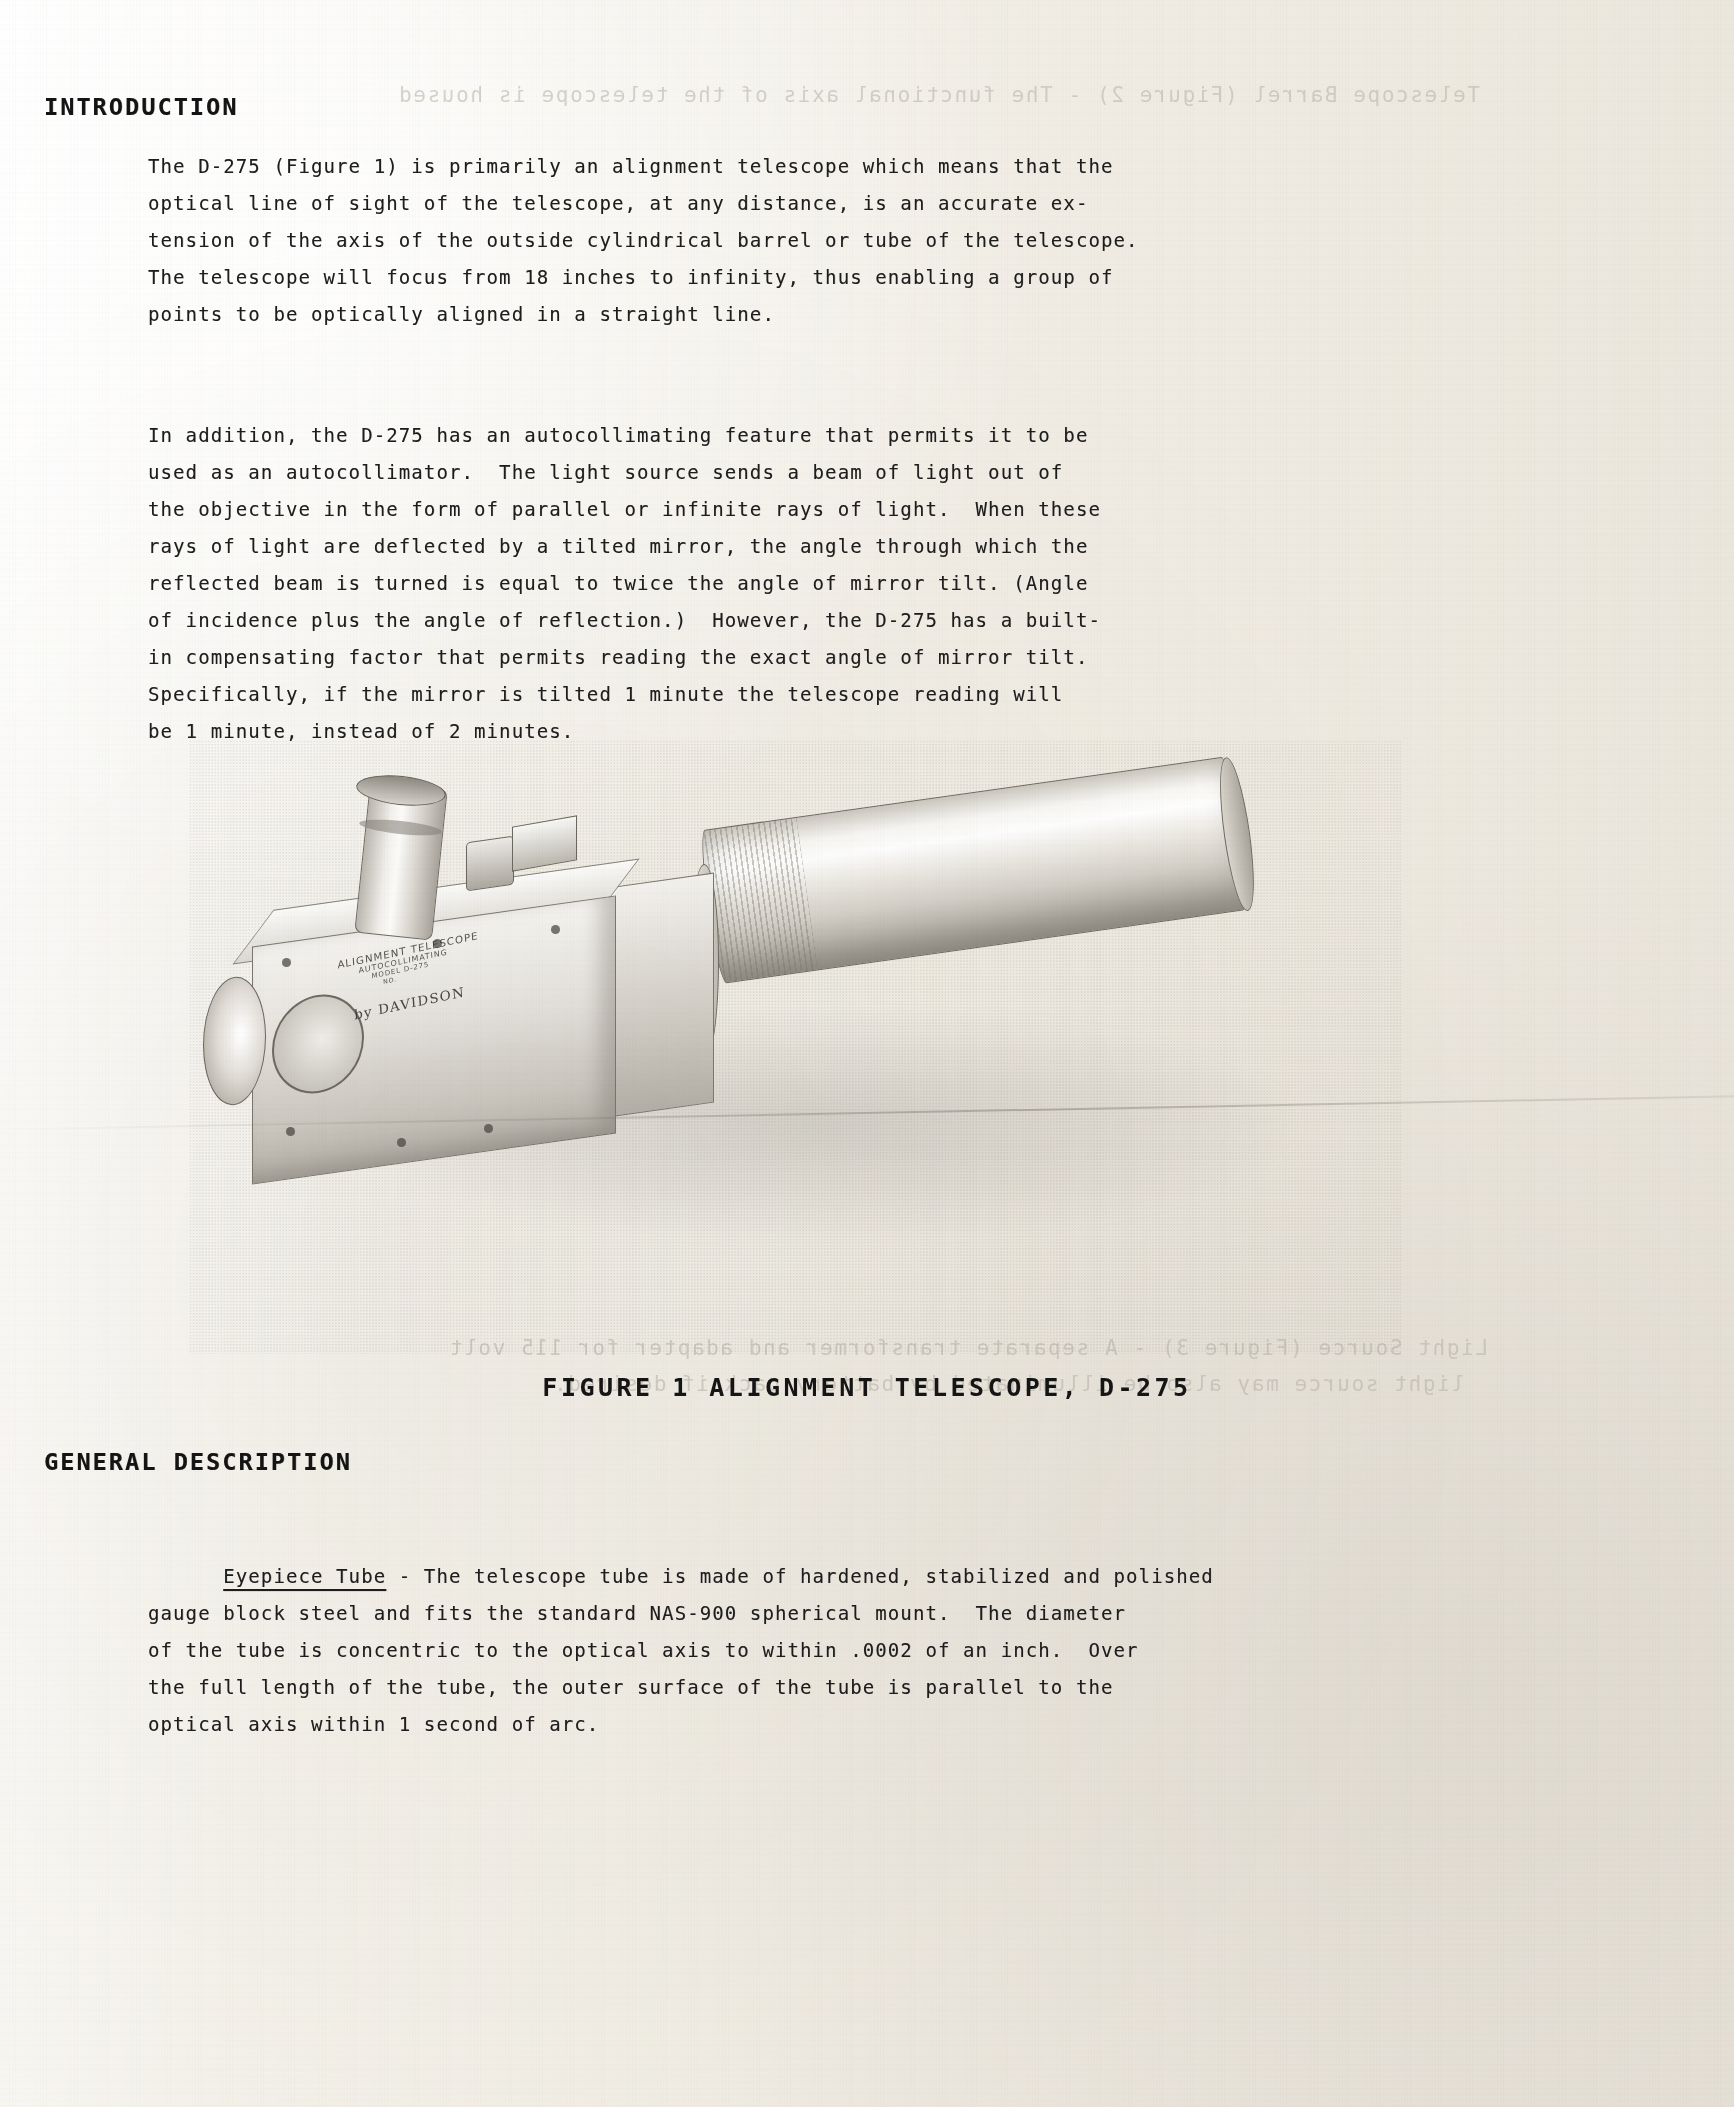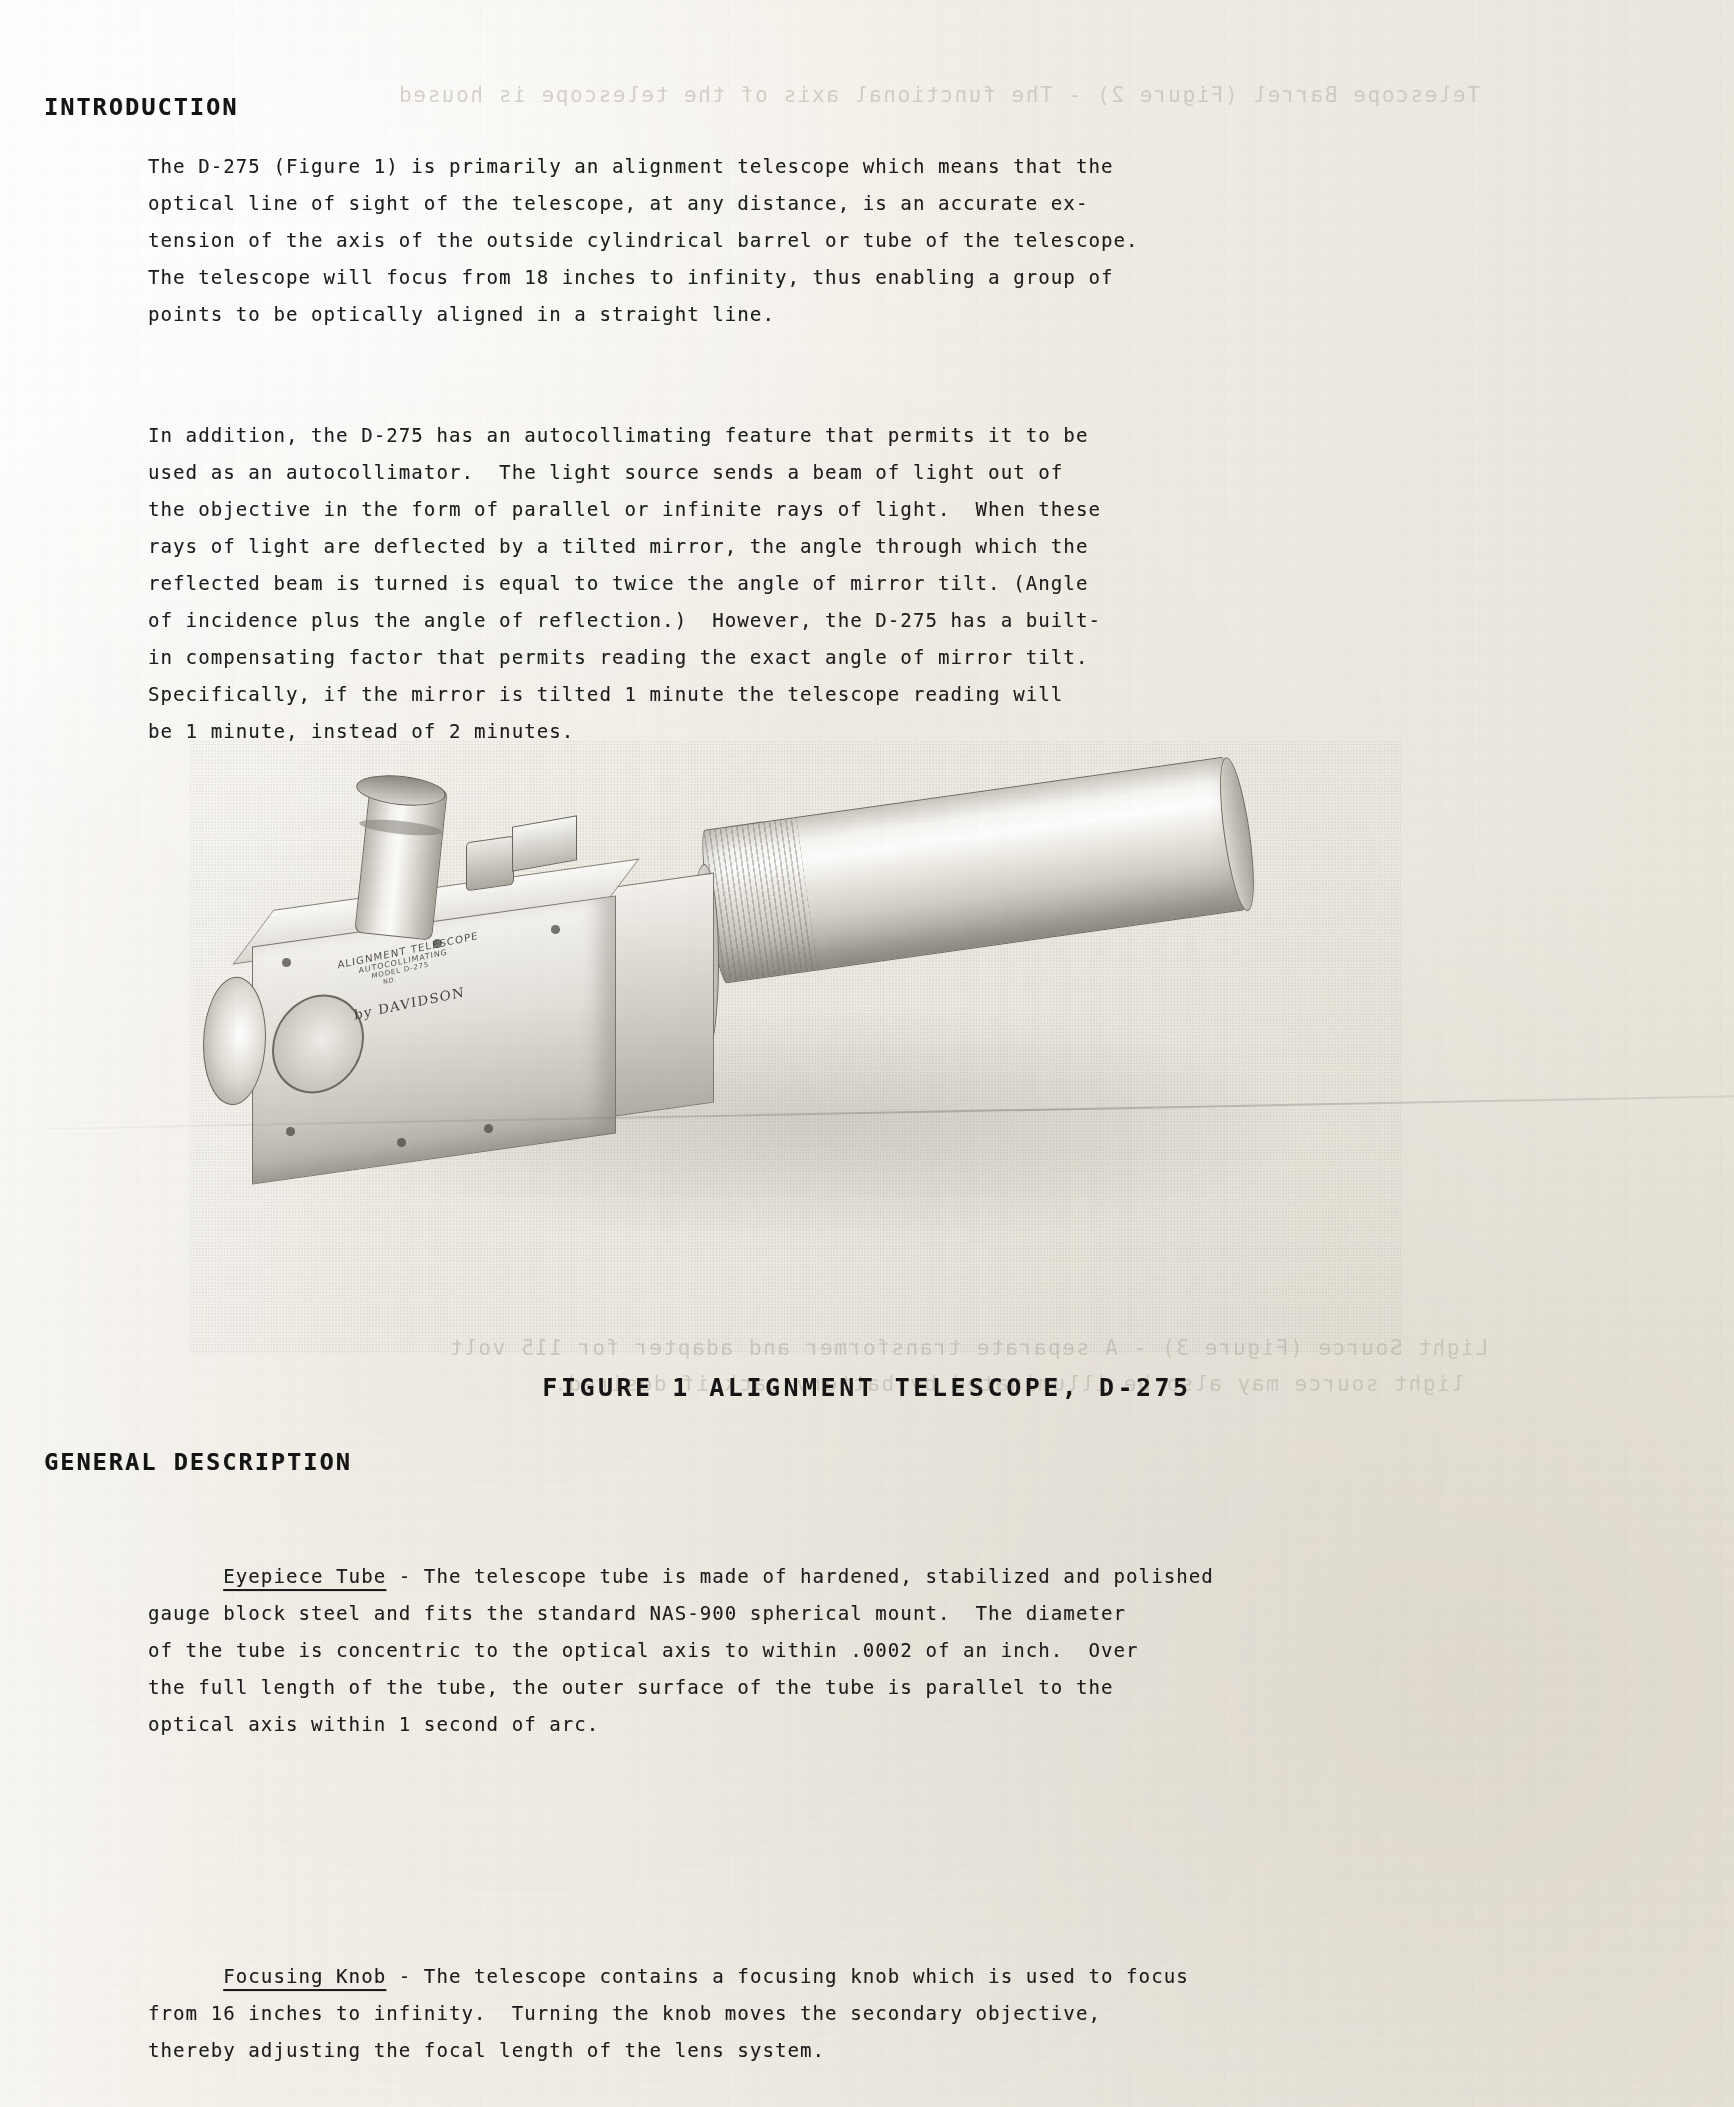--- a/index.html
+++ b/index.html
@@ -410,23 +410,18 @@
 
     <div class="para" style="top:1521px;">
       <span class="run-underline">Eyepiece Tube</span><span style="white-space:pre-wrap;"> - The telescope tube is made of hardened, stabilized and polished
 gauge block steel and fits the standard NAS-900 spherical mount.  The diameter
 of the tube is concentric to the optical axis to within .0002 of an inch.  Over
 the full length of the tube, the outer surface of the tube is parallel to the
 optical axis within 1 second of arc.</span>
     </div>
 
 
-    <div class="para" style="top:1921px;">
-      <span class="run-underline">Focusing Knob</span><span style="white-space:pre-wrap;"> - The telescope contains a focusing knob which is used to focus
-from 16 inches to infinity.  Turning the knob moves the secondary objective,
-thereby adjusting the focal length of the lens system.</span>
-    </div>
 
   </div>
 
   <div class="grain"></div>
 </div>
 
 
 </body></html>

